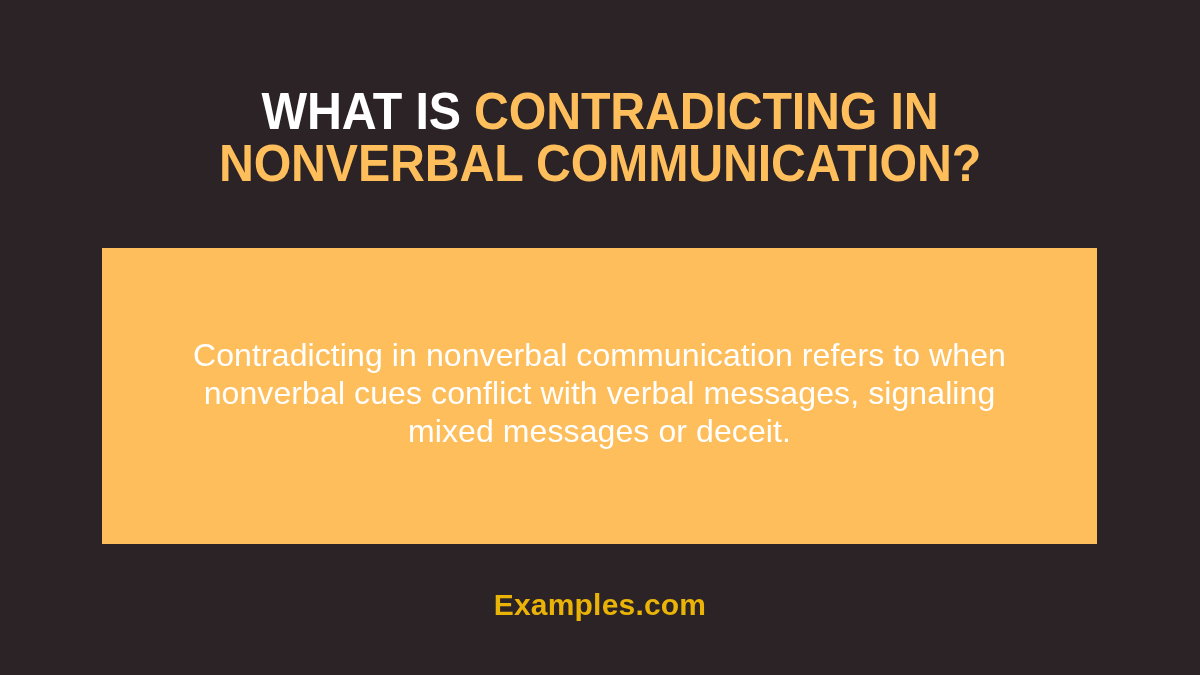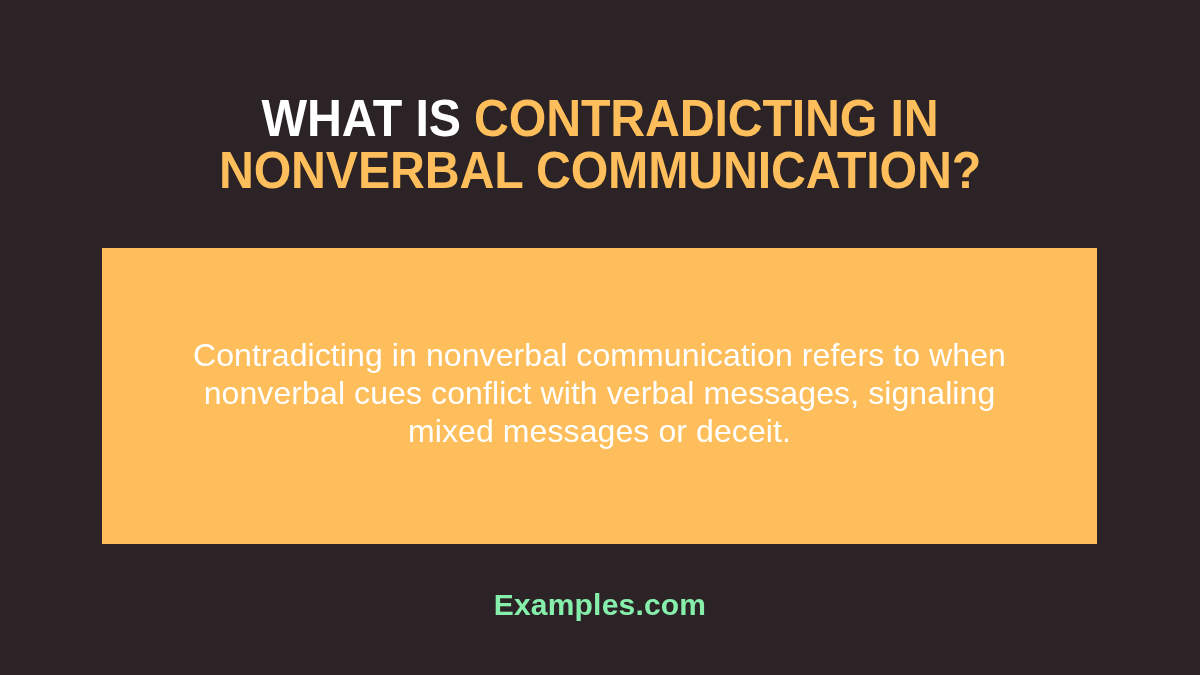--- a/index.html
+++ b/index.html
@@ -20,21 +20,21 @@
     width: 1200px;
     height: 675px;
     background: #2b2325;
     box-sizing: border-box;
   }
 
   
   .title-block {
     position: absolute;
     left: 0;
-    top: 92px;
+    top: 85px;
     width: 1200px;
     text-align: center;
     line-height: 52px;
     letter-spacing: -0.2px;
   }
   .title-line {
     display: block;
     font-family: "Liberation Sans", "DejaVu Sans", sans-serif;
     font-weight: bold;
     font-size: 52px;
@@ -78,21 +78,21 @@
     position: absolute;
     left: 0;
     top: 588px;
     width: 1200px;
     text-align: center;
   }
   .footer-brand {
     font-family: "Liberation Sans", "DejaVu Sans", sans-serif;
     font-weight: bold;
     font-size: 30px;
-    color: #86efac;
+    color: #eab308;
     letter-spacing: 0.2px;
   }
 </style>
 </head>
 <body>
 
 <div class="slide">
 
   <div class="title-block">
     <span class="title-line"><span class="t-white">WHAT IS </span><span class="t-amber">CONTRADICTING IN</span></span>

